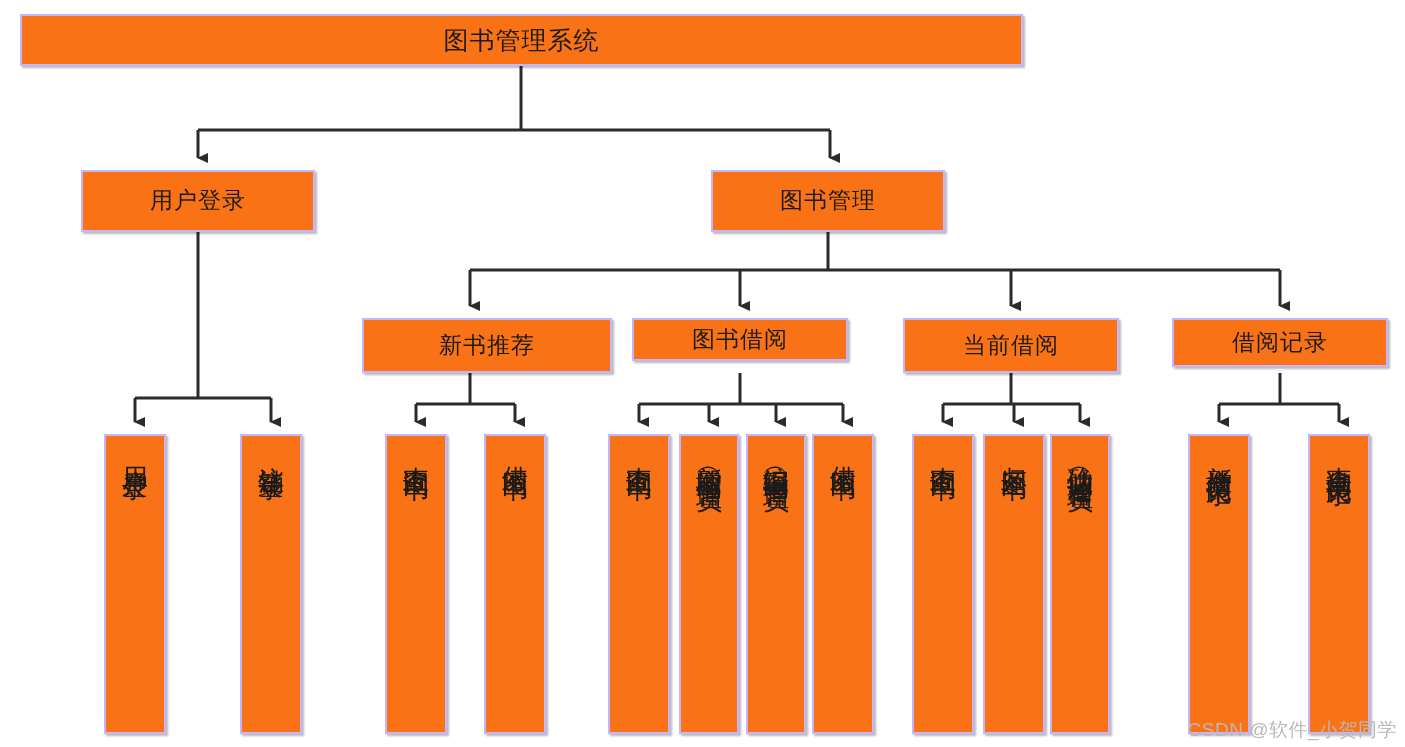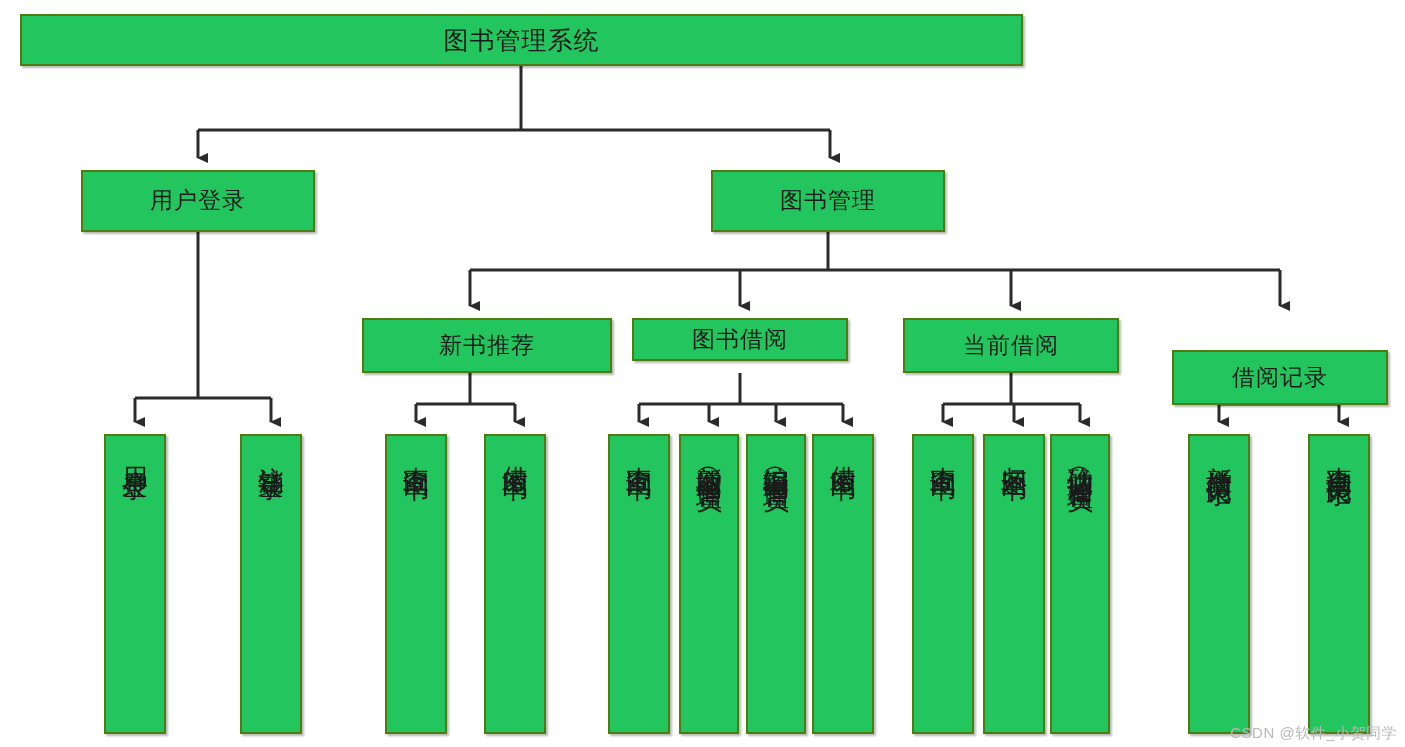--- a/index.html
+++ b/index.html
@@ -10,22 +10,22 @@
     font-family:"Liberation Sans","DejaVu Sans",sans-serif;
     overflow:hidden;
   }
   #canvas{position:relative;width:1405px;height:747px;}
 
   svg.wires{position:absolute;left:0;top:0;width:1405px;height:747px;pointer-events:none;}
 
   .node{
     position:absolute;
     box-sizing:border-box;
-    background:#22c55e;
-    border:2px solid #4d7c0f;
+    background:#f97316;
+    border:2px solid #c4b5fd;
     box-shadow:2px 2px 2px rgba(0,0,0,.28);
     display:flex;
     align-items:center;
     justify-content:center;
     color:#1b1b1b;
   }
   .node .lbl{
     display:block;
     text-align:center;
     letter-spacing:1px;
@@ -47,21 +47,21 @@
     text-orientation:upright;
     font-size:26px;
     line-height:1.04;
     letter-spacing:3px;
     white-space:nowrap;
   }
 
   .watermark{
     position:absolute;
     right:8px;bottom:4px;
-    font-size:15px;
+    font-size:19px;
     color:#b9b9b9;
     letter-spacing:.5px;
     white-space:nowrap;
   }
 </style>
 </head>
 <body>
 
 <div id="canvas">
 
@@ -127,21 +127,21 @@
       </div>
       <div class="node lvl3" style="left: 362px; top: 318px; width: 250px; height: 55px;">
         <span class="lbl">新书推荐</span>
       </div>
       <div class="node lvl3" style="left: 632px; top: 318px; width: 216px; height: 43px;">
         <span class="lbl">图书借阅</span>
       </div>
       <div class="node lvl3" style="left: 903px; top: 318px; width: 216px; height: 55px;">
         <span class="lbl">当前借阅</span>
       </div>
-      <div class="node lvl3" style="left: 1172px; top: 318px; width: 216px; height: 55px; margin-top: 32px;">
+      <div class="node lvl3" style="left: 1172px; top: 318px; width: 216px; height: 49px;">
         <span class="lbl">借阅记录</span>
       </div>
       <div class="node leaf" style="left: 104px; top: 434px; width: 62px; height: 300px;">
         <span class="lbl">用户登录</span>
       </div>
       <div class="node leaf" style="left: 240px; top: 434px; width: 62px; height: 300px;">
         <span class="lbl">注销登录</span>
       </div>
       <div class="node leaf" style="left: 385px; top: 434px; width: 62px; height: 300px;">
         <span class="lbl">查询图书</span>

